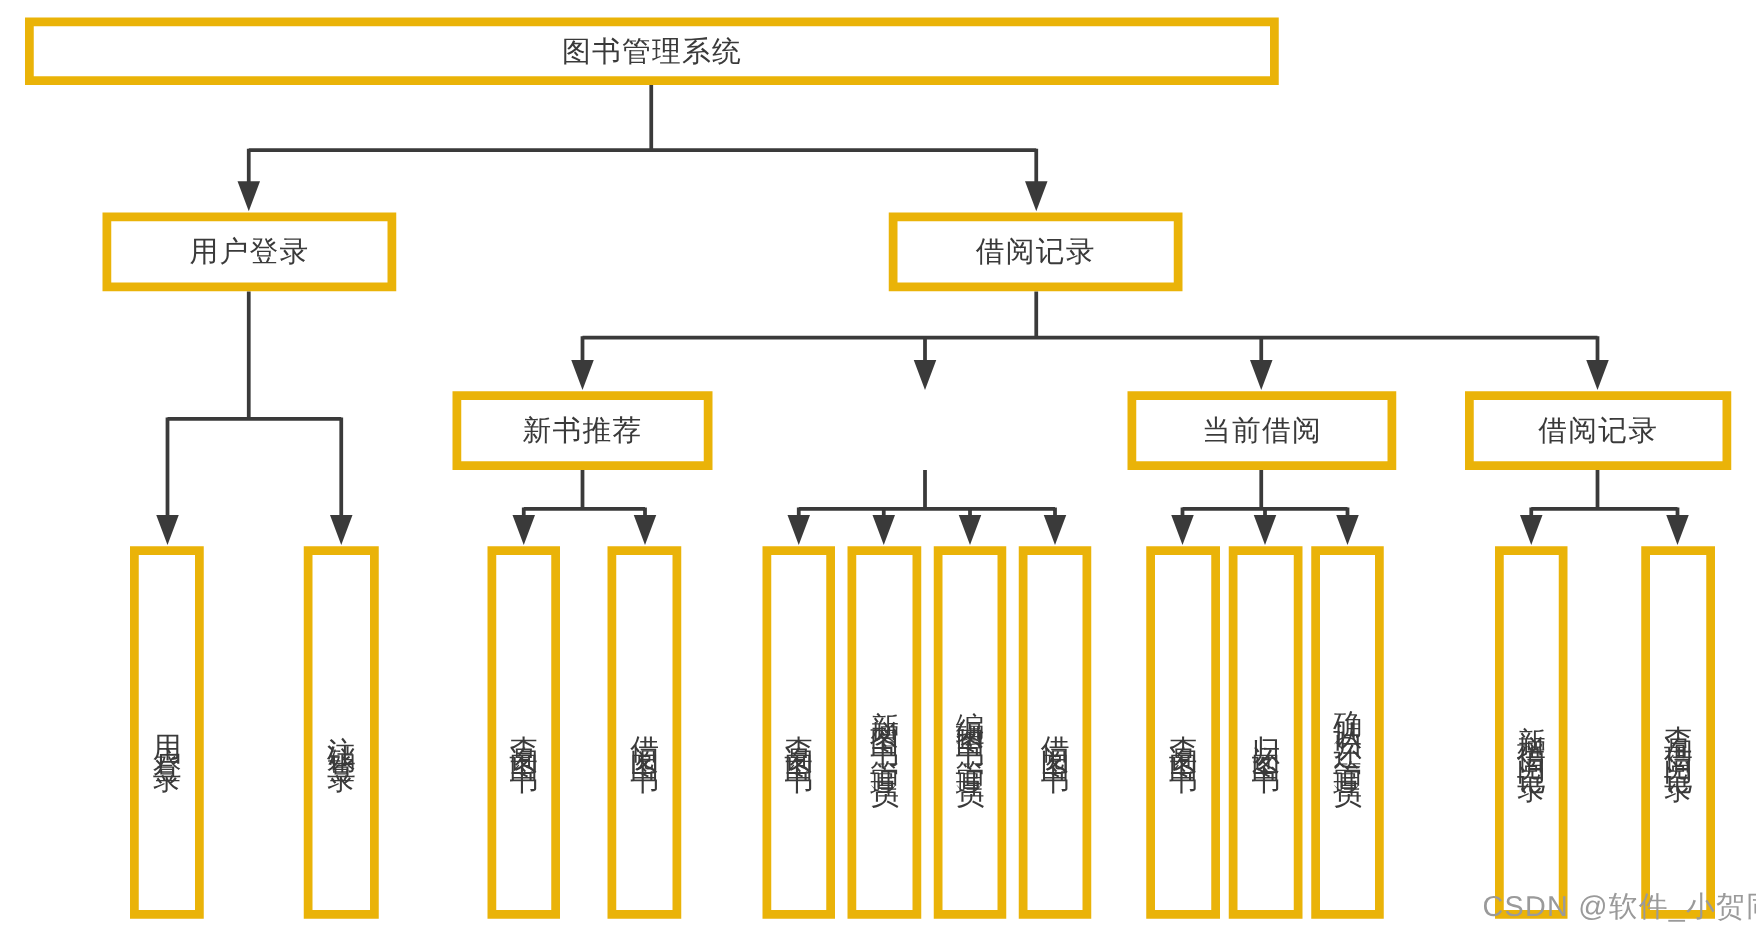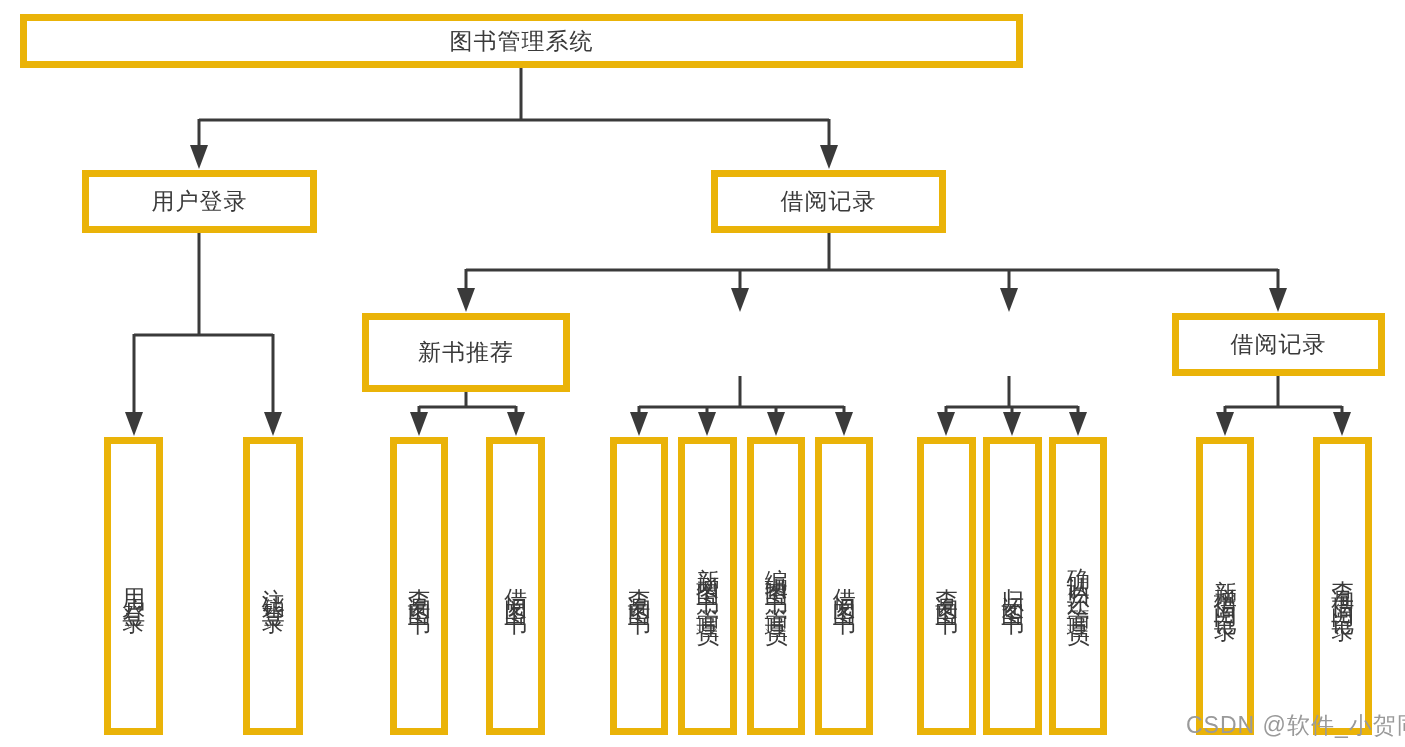--- a/index.html
+++ b/index.html
@@ -26,21 +26,21 @@
   .box .vlabel{
     writing-mode:vertical-rl;
     text-orientation:mixed;
     letter-spacing:8px;
     line-height:1.1;
   }
   
   .n-root{left:20px;top:14px;width:1003px;height:54px;}
   .n-user-login{left:82px;top:170px;width:235px;height:63px;}
   .n-book-management{left:711px;top:170px;width:235px;height:63px;}
-  .n-new-book-recommend{left:362px;top:313px;width:208px;height:79px;}
+  .n-new-book-recommend{left:362px;top:313px;width:208px;height:63px;}
   .n-book-borrowing{left:624px;top:313px;width:231px;height:63px;}
   .n-current-borrowing{left:902px;top:313px;width:215px;height:63px;}
   .n-borrowing-records{left:1172px;top:313px;width:213px;height:63px;}
   .leaf{top:437px;height:298px;}
   .n-l-user-login{left:104px;width:59px;}
   .n-l-logout{left:243px;width:60px;}
   .n-l-nbr-query{left:390px;width:58px;}
   .n-l-nbr-borrow{left:486px;width:59px;}
   .n-l-bb-query{left:610px;width:58px;}
   .n-l-bb-add{left:678px;width:59px;}
@@ -104,20 +104,23 @@
   <div class="box n-user-login">
     <span>用户登录</span>
   </div>
   <div class="box n-book-management">
     <span>借阅记录</span>
   </div>
 
   <div class="box n-new-book-recommend">
     <span>新书推荐</span>
   </div>
+  <div class="box n-current-borrowing">
+    <span>当前借阅</span>
+  </div>
   <div class="box n-borrowing-records">
     <span>借阅记录</span>
   </div>
 
   <div class="box leaf n-l-user-login">
     <span class="vlabel">用户登录</span>
   </div>
   <div class="box leaf n-l-logout">
     <span class="vlabel">注销登录</span>
   </div>

